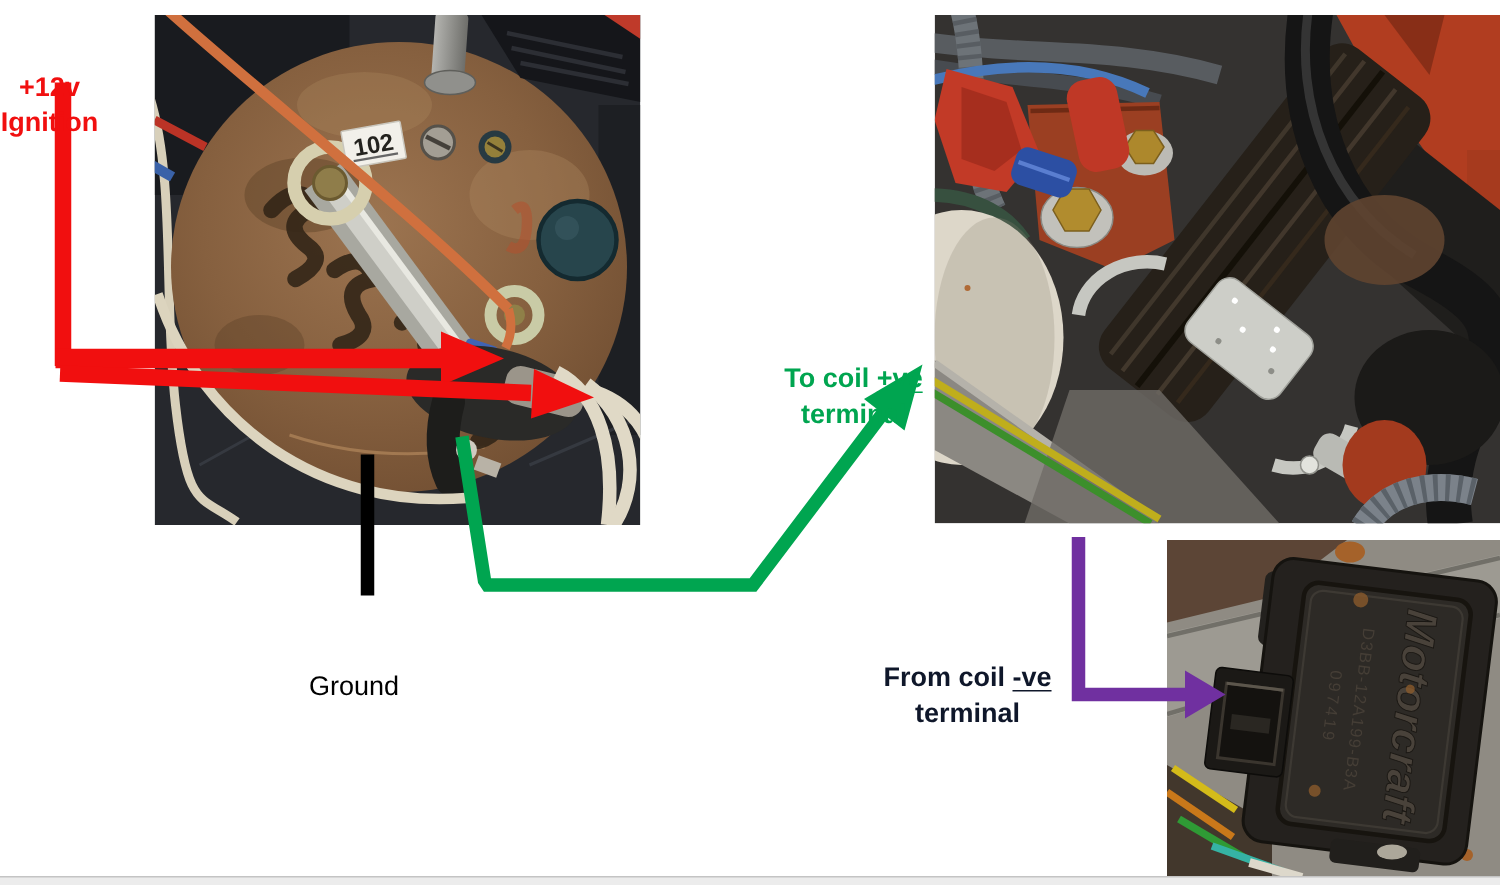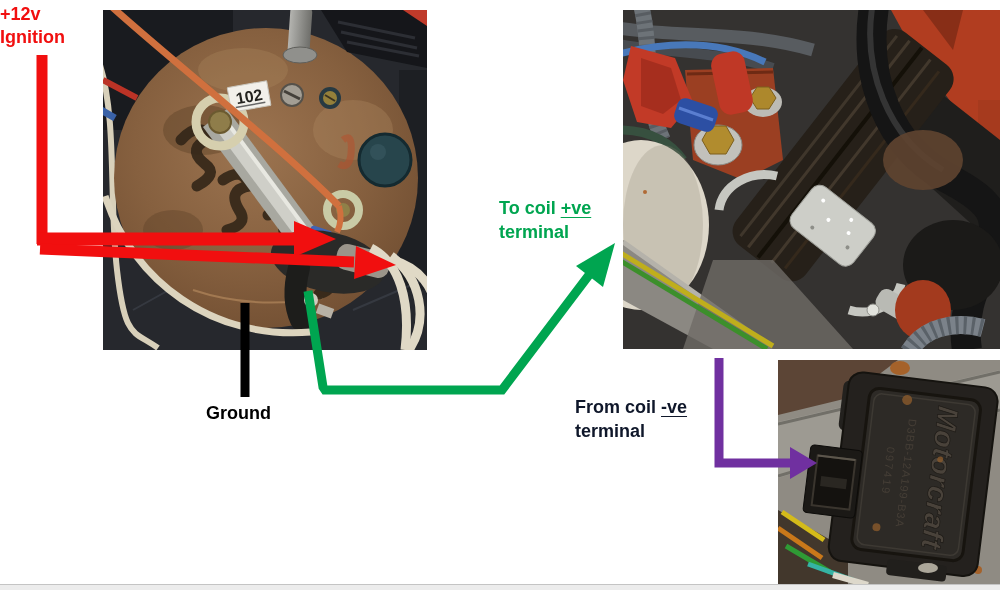--- a/index.html
+++ b/index.html
@@ -4,23 +4,23 @@
 <style>
   html,body{margin:0;padding:0;background:#fff;}
   .canvas{position:relative;width:1000px;height:590px;background:#ffffff;overflow:hidden;
           font-family:"Liberation Sans", sans-serif;}
   .photo{position:absolute;overflow:hidden;z-index:10;}
   .photo svg{display:block;}
   #photo-gauge{left:103px;top:10px;width:324px;height:340px;}
   #photo-coil{left:623px;top:10px;width:377px;height:339px;}
   #photo-module{left:778px;top:360px;width:222px;height:225px;}
   svg.overlay{position:absolute;left:0;top:0;width:1000px;height:590px;z-index:20;pointer-events:none;}
-  .label{position:absolute;z-index:30;font-size:18px;line-height:23px;font-weight:600;}
+  .label{position:absolute;z-index:30;text-align:center;font-size:18px;line-height:23px;font-weight:600;margin-top:44px;}
   #label-ignition{left:0px;top:3px;width:66px;color:#f10f0f;}
-  #label-ground{left:206px;top:402px;width:80px;color:#000;font-weight:700;}
+  #label-ground{left:196px;top:402px;width:80px;color:#000;font-weight:400;}
   #label-coil-pos{left:499px;top:196px;width:140px;color:#00a550;line-height:24px;}
   #label-coil-neg{left:575px;top:395px;width:140px;color:#0f172a;line-height:24px;}
   .wavy{text-decoration-line:underline;text-decoration-style:wavy;text-decoration-color:#e03c31;
         text-decoration-thickness:1px;text-underline-offset:3px;text-decoration:underline;}
   .bottom-strip{position:absolute;left:0;right:0;bottom:0;height:5px;background:#ececec;
         border-top:1px solid #c4c4c4;z-index:40;}
 </style>
 </head>
 <body>
 

